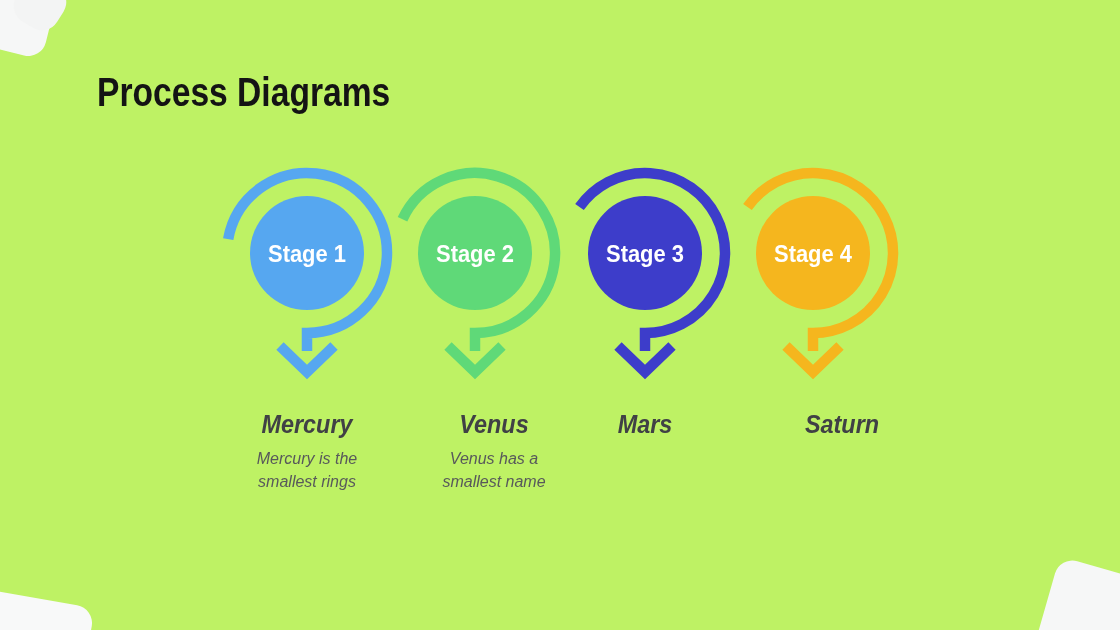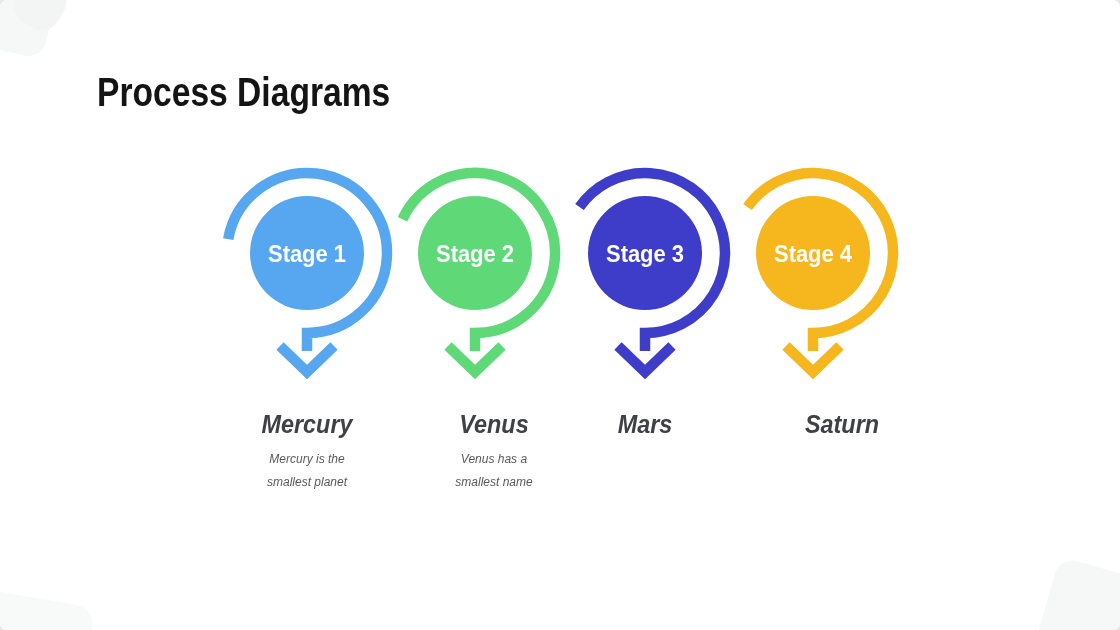--- a/index.html
+++ b/index.html
@@ -1,22 +1,21 @@
 <!DOCTYPE html>
 <html><head>
 <meta charset="utf-8">
 <style>
   html,body{margin:0;padding:0;background:#e8e8e8;}
   .slide{
     position:relative;
     width:1120px;height:630px;
-    background:#ffffff;
+    background:#bef264;
     overflow:hidden;
     font-family:"Liberation Sans", sans-serif;
-    border-radius:7px;
   }
   
   .decor{position:absolute;background:#f6f7f7;border-radius:18px;}
   .decor-tl-1{width:92px;height:92px;left:-38px;top:-42px;transform:rotate(14deg);}
   .decor-tl-2{width:48px;height:48px;left:16px;top:-20px;transform:rotate(32deg);background:#f3f4f4;}
   .decor-bl-1{width:160px;height:70px;left:-70px;bottom:-34px;transform:rotate(10deg);background:#f8f9f9;}
   .decor-br-1{width:130px;height:112px;right:-52px;bottom:-54px;transform:rotate(16deg);}
   .title{
     position:absolute;left:97px;top:70px;margin:0;
     font-size:40px;line-height:44px;font-weight:700;color:#141414;
@@ -30,21 +29,21 @@
     font-size:24px;font-weight:700;fill:#ffffff;
   }
   .col{position:absolute;width:220px;top:408px;text-align:center;font-style:italic;}
   .planet{
     font-size:26px;line-height:32px;font-weight:700;color:#404145;
     transform:scaleX(0.9);transform-origin:50% 50%;
     white-space:nowrap;
   }
   .desc{
     margin-top:8px;
-    font-size:12px;line-height:22.5px;font-weight:400;color:#58595B;
+    font-size:16px;line-height:22.5px;font-weight:400;color:#58595B;
   }
 </style>
 </head>
 <body>
 
 <div class="slide">
 
   <div class="decor decor-tl-1"></div>
   <div class="decor decor-tl-2"></div>
   <div class="decor decor-bl-1"></div>
@@ -80,21 +79,21 @@
       <path class="ring" d="M 786 346 L 813 372 L 840 346" stroke="#F5B61E"></path>
       <circle cx="813" cy="253" r="57" fill="#F5B61E"></circle>
       <text class="stage-label" x="813" y="262" text-anchor="middle" textLength="78" lengthAdjust="spacingAndGlyphs">Stage 4</text>
     </g>
   </svg>
 
   <div class="col" style="left:197px">
     <div class="planet">Mercury</div>
     <div class="desc">
       <span>Mercury is the</span><br>
-      <span>smallest planet</span>
+      <span>smallest rings</span>
     </div>
   </div>
 
   <div class="col" style="left:384px">
     <div class="planet">Venus</div>
     <div class="desc">
       <span>Venus has a</span><br>
       <span>smallest name</span>
     </div>
   </div>

